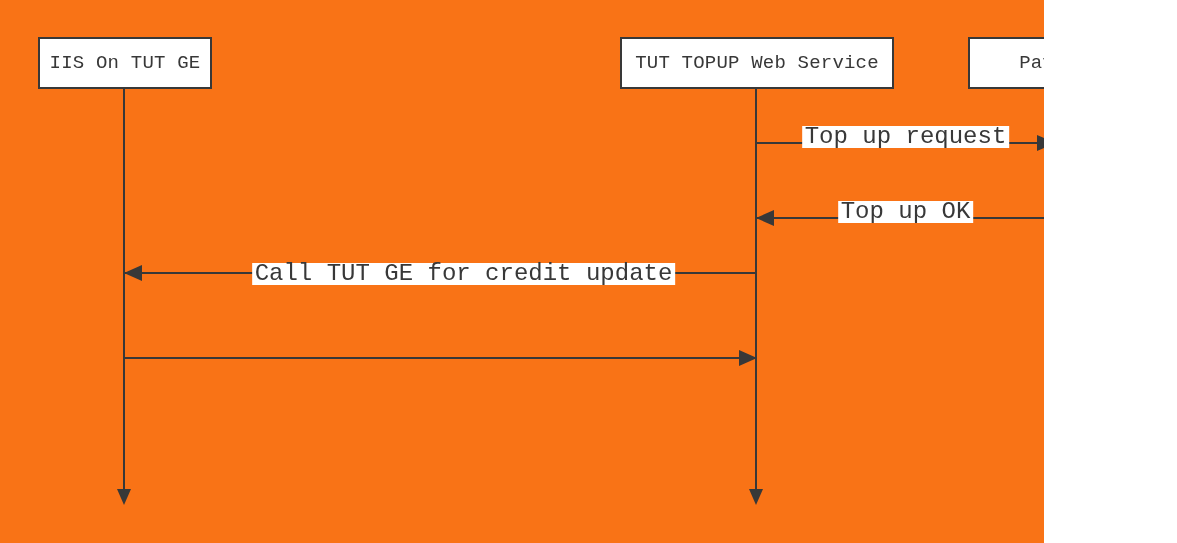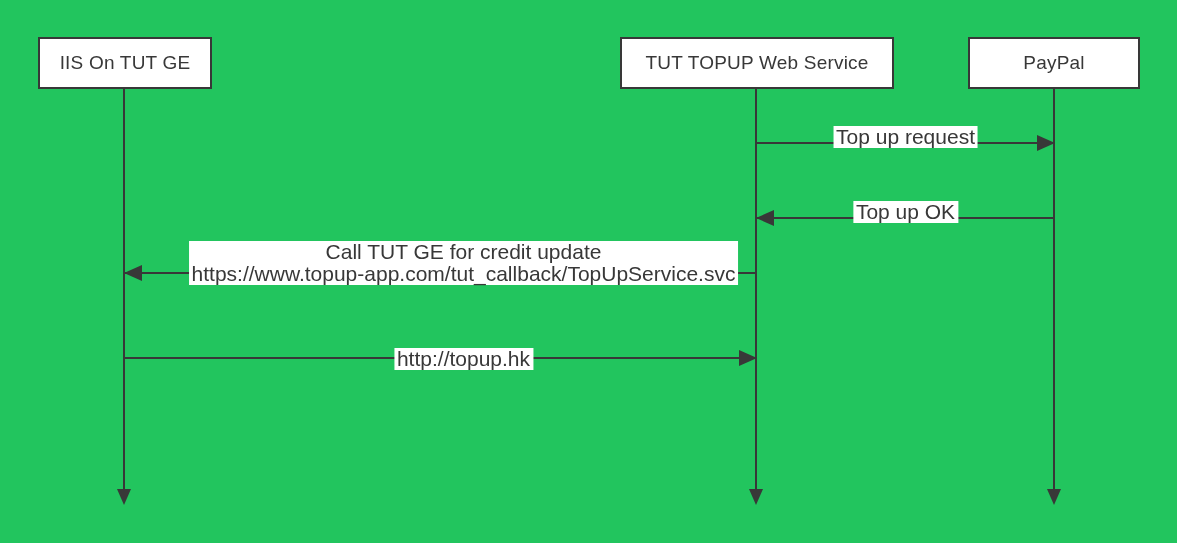--- a/index.html
+++ b/index.html
@@ -2,24 +2,24 @@
 <html><head>
 <meta charset="utf-8">
 <style>
   html, body {
     margin: 0;
     padding: 0;
     background: #ffffff;
   }
   .canvas {
     position: relative;
-    width: 1177px;
+    width: 1044px;
     height: 543px;
-    background: #22c55e;
-    font-family: Liberation Sans, sans-serif;
+    background: #f97316;
+    font-family: Liberation Mono, monospace;
     color: #383838;
     overflow: hidden;
   }
   .actor-box {
     position: absolute;
     top: 37px;
     height: 52px;
     box-sizing: border-box;
     border: 2px solid #383838;
     background: #ffffff;
@@ -92,21 +92,21 @@
     height: 0;
     border-top: 8px solid transparent;
     border-bottom: 8px solid transparent;
     border-right: 18px solid #383838;
   }
   .msg-label {
     position: absolute;
     left: 50%;
     transform: translateX(-50%);
     background: #ffffff;
-    font-size: 21px;
+    font-size: 24px;
     white-space: nowrap;
     text-align: center;
     padding: 0 3px;
     line-height: 22px;
   }
   .msg-label.single {
     bottom: -5px;
   }
   .msg-label.double {
     bottom: -12px;
@@ -145,25 +145,23 @@
     <div class="msg-line"></div>
     <div class="arrow-left"></div>
     <div class="msg-label single">Top up OK</div>
   </div>
 
   <div class="msg msg-3">
     <div class="msg-line"></div>
     <div class="arrow-left"></div>
     <div class="msg-label double">
       <div>Call TUT GE for credit update</div>
-      <div>https://www.topup-app.com/tut_callback/TopUpService.svc</div>
     </div>
   </div>
 
   <div class="msg msg-4">
     <div class="msg-line"></div>
     <div class="arrow-right"></div>
     <div class="msg-label double">
-      <div>http://topup.hk</div>
     </div>
   </div>
 
 </div>
 
 </body></html>

